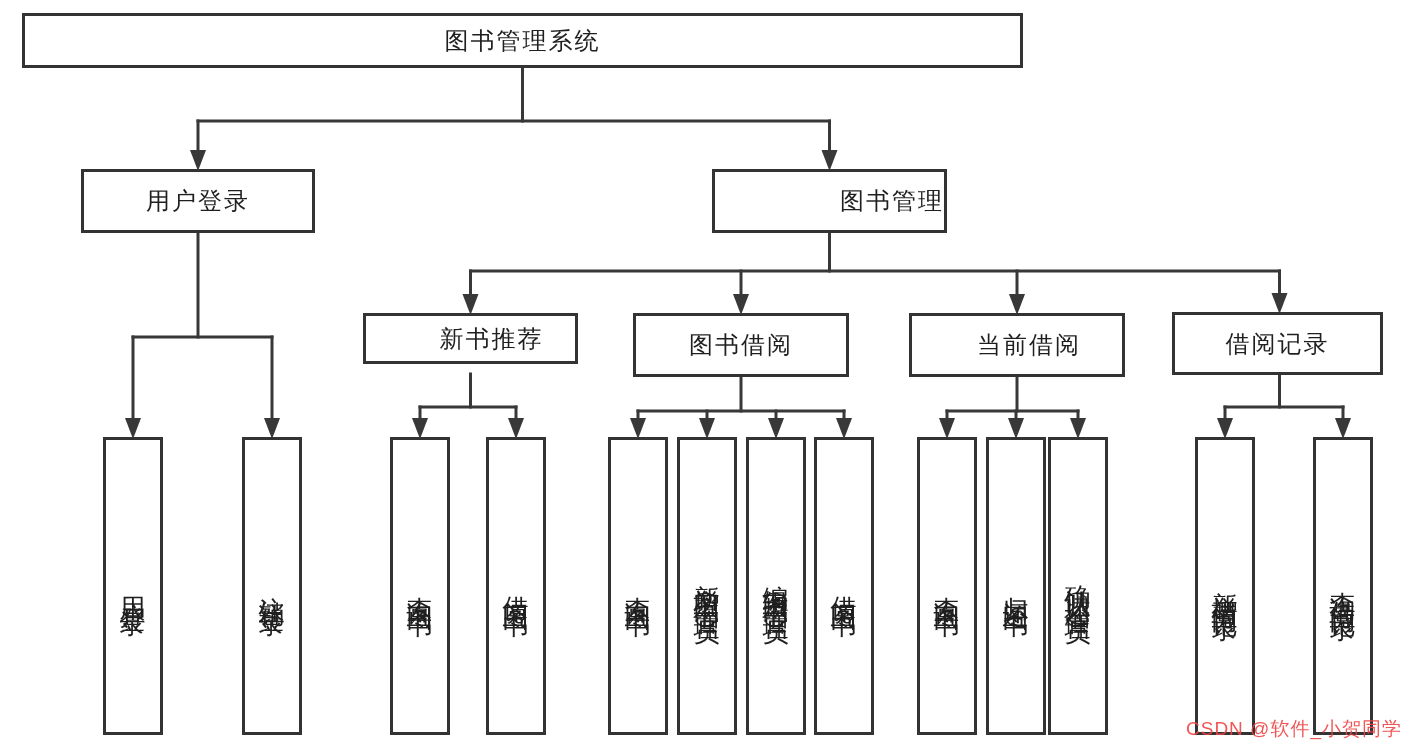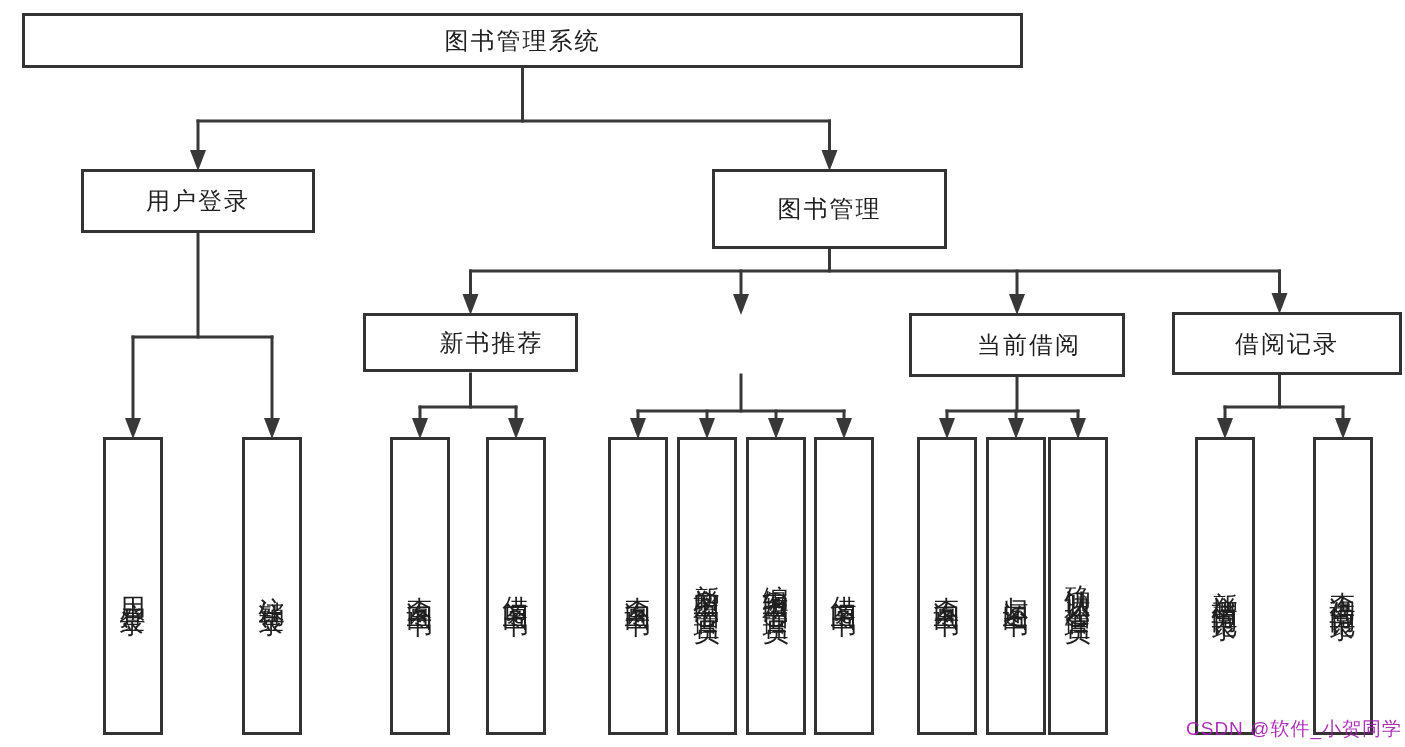--- a/index.html
+++ b/index.html
@@ -108,37 +108,40 @@
       <line x1="1078" y1="411" x2="1078" y2="420" stroke="#383838" stroke-width="3" stroke-linecap="square"></line>
       <polygon points="1070,418 1086,418 1078,439" fill="#383838"></polygon>
       <line x1="1279.5" y1="373" x2="1279.5" y2="407" stroke="#383838" stroke-width="3" stroke-linecap="square"></line>
       <line x1="1225" y1="407" x2="1343" y2="407" stroke="#383838" stroke-width="3" stroke-linecap="square"></line>
       <line x1="1225" y1="407" x2="1225" y2="420" stroke="#383838" stroke-width="3" stroke-linecap="square"></line>
       <polygon points="1217,418 1233,418 1225,439" fill="#383838"></polygon>
       <line x1="1343" y1="407" x2="1343" y2="420" stroke="#383838" stroke-width="3" stroke-linecap="square"></line>
       <polygon points="1335,418 1351,418 1343,439" fill="#383838"></polygon>
     </svg>
 
-  <div id="watermark" style="color: #a21caf;">CSDN @软件_小贺同学</div>
+  <div id="watermark" style="color: #ef4444;">CSDN @软件_小贺同学</div>
 <div class="node horizontal" style="left: 22px; top: 13px; width: 1001px; height: 55px; border-color: rgb(51, 51, 51);">
       <span>图书管理系统</span>
     </div>
     <div class="node horizontal" style="left: 81px; top: 169px; width: 234px; height: 64px; border-color: rgb(51, 51, 51);">
       <span>用户登录</span>
     </div>
-    <div class="node horizontal" style="left: 712px; top: 169px; width: 235px; height: 80px; border-color: rgb(51, 51, 51);">
+    <div class="node horizontal" style="left: 712px; top: 169px; width: 235px; height: 64px; border-color: rgb(51, 51, 51); justify-content: flex-end;">
       <span>图书管理</span>
     </div>
-    <div class="node horizontal" style="left: 363px; top: 313px; width: 215px; height: 59px; border-color: rgb(51, 51, 51); padding-left: 42px;">
+    <div class="node horizontal" style="left: 363px; top: 313px; width: 215px; height: 51px; border-color: rgb(51, 51, 51); padding-left: 42px;">
       <span>新书推荐</span>
+    </div>
+    <div class="node horizontal" style="left: 633px; top: 313px; width: 216px; height: 64px; border-color: rgb(51, 51, 51);">
+      <span>图书借阅</span>
     </div>
     <div class="node horizontal" style="left: 909px; top: 313px; width: 216px; height: 64px; border-color: rgb(51, 51, 51); padding-left: 24px;">
       <span>当前借阅</span>
     </div>
-    <div class="node horizontal" style="left: 1172px; top: 312px; width: 230px; height: 63px; border-color: rgb(51, 51, 51);">
+    <div class="node horizontal" style="left: 1172px; top: 312px; width: 211px; height: 63px; border-color: rgb(51, 51, 51);">
       <span>借阅记录</span>
     </div>
     <div class="node vertical" style="left: 103px; top: 437px; width: 60px; height: 298px; border-color: rgb(51, 51, 51);">
       <span>用户登录</span>
     </div>
     <div class="node vertical" style="left: 242px; top: 437px; width: 60px; height: 298px; border-color: rgb(51, 51, 51);">
       <span>注销登录</span>
     </div>
     <div class="node vertical" style="left: 390px; top: 437px; width: 60px; height: 298px; border-color: rgb(51, 51, 51);">
       <span>查询图书</span>

